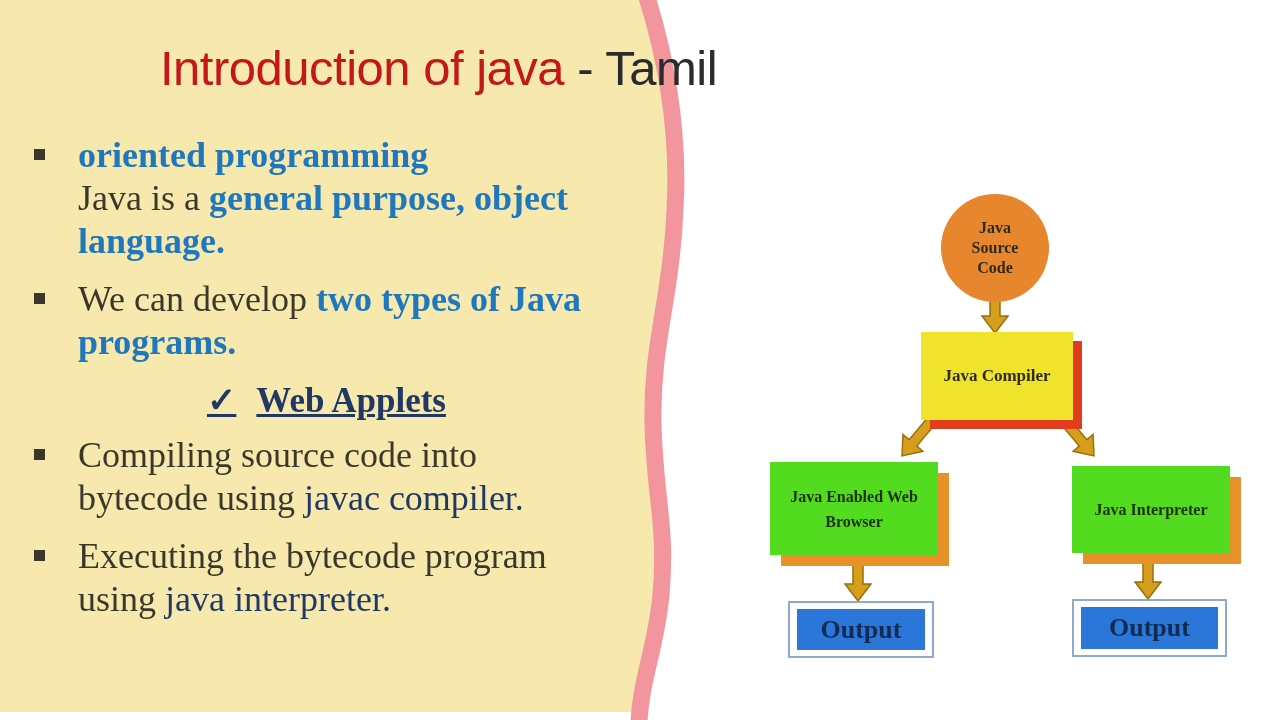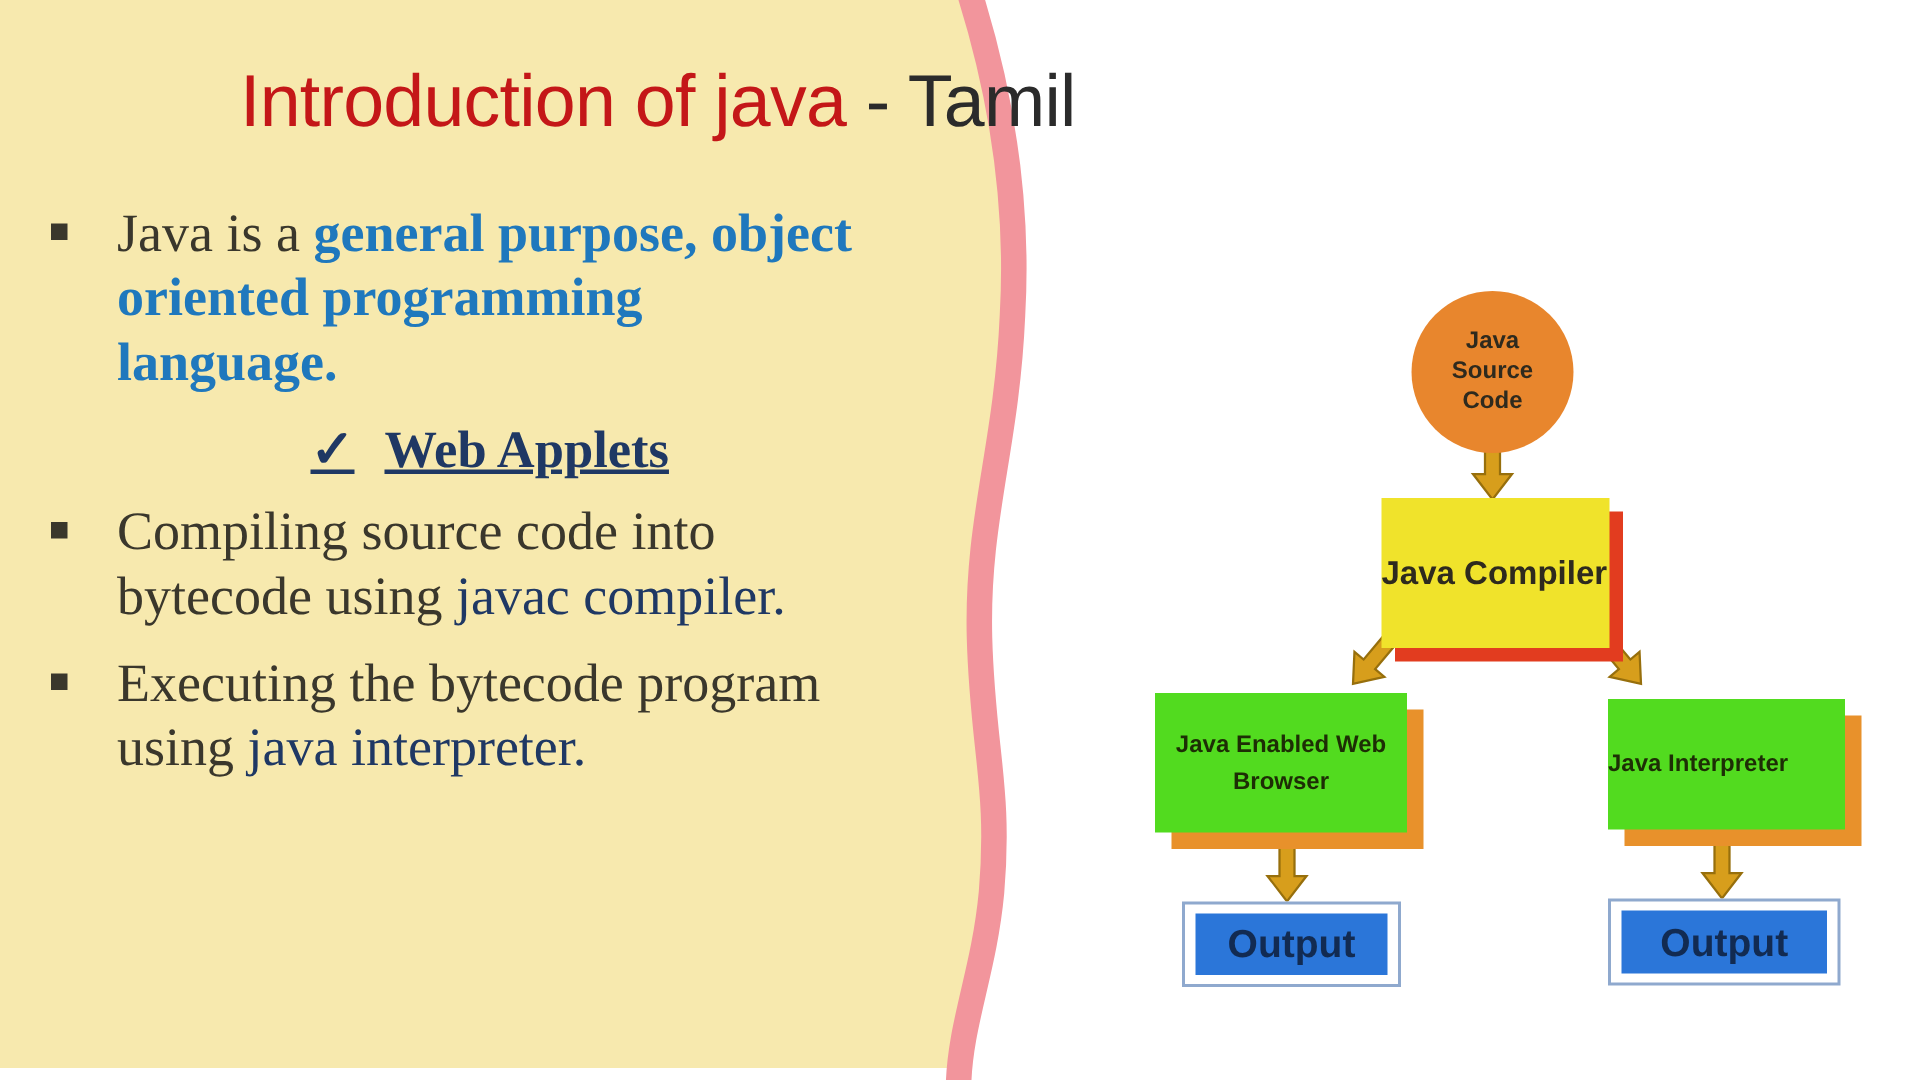--- a/index.html
+++ b/index.html
@@ -36,26 +36,26 @@
   .btext{margin-left:33px;}
   .plain{color:var(--dark);}
   .blue{color:var(--blue);font-weight:bold;}
   .navy{color:var(--navy);font-weight:normal;}
   .check{font-weight:bold;color:var(--navy);font-size:35px;margin:2px 0 12px 0;}
   .check .mark{margin-right:20px;}
   .check.indent1{margin-left:78px;}
   .check.indent2{margin-left:183px;text-decoration:underline;}
 
   
-  .node{position:absolute;z-index:2;display:flex;align-items:center;justify-content:flex-start;
-        text-align:center;font-weight:bold;color:var(--node_text);}
+  .node{position:absolute;z-index:2;display:flex;align-items:center;justify-content:center;
+        text-align:center;font-weight:bold;color:var(--node_text);font-family:Liberation Serif, serif;}
   .n-circle{left:941px;top:194px;width:108px;height:108px;border-radius:50%;
             background:var(--circle_orange);font-size:16px;line-height:20px;padding:0 14px;box-sizing:border-box;}
-  .n-compiler{left:921px;top:332px;width:152px;height:100px;background:var(--box_yellow);
-              box-shadow:9px 9px 0 0 var(--shadow_red);font-size:22px;}
+  .n-compiler{left:921px;top:332px;width:152px;height:88px;background:var(--box_yellow);
+              box-shadow:9px 9px 0 0 var(--shadow_red);font-size:17px;}
   .n-browser{left:770px;top:462px;width:168px;height:93px;background:var(--box_green);
              box-shadow:11px 11px 0 0 var(--shadow_orange);font-size:16px;line-height:25px;
              color:var(--green_text);padding:12px 6px;box-sizing:border-box;}
   .n-interp{left:1072px;top:466px;width:158px;height:87px;background:var(--box_green);
             box-shadow:11px 11px 0 0 var(--shadow_orange);font-size:16px;color:var(--green_text);}
   .n-output-outer{background:#ffffff;border:2px solid var(--output_border);box-sizing:border-box;}
   .o-left{left:788px;top:601px;width:146px;height:57px;}
   .o-right{left:1072px;top:599px;width:155px;height:58px;}
   .n-output-inner{position:absolute;left:7px;top:6px;right:7px;bottom:6px;
                   background:var(--output_blue);display:flex;align-items:center;justify-content:center;
@@ -80,23 +80,30 @@
 </svg>
 
 <div class="title">
   <span class="t-red">Introduction of java</span><span class="t-dark"> - Tamil</span>
 </div>
 
 <div class="content">
     <div class="bullet">
       <span class="square"></span>
       <div class="btext">
+        <div class="line"><span class="blue">oriented programming</span></div>
         <div class="line"><span class="plain">Java is a </span><span class="blue">general purpose, object</span></div>
-        <div class="line"><span class="blue">oriented programming</span></div>
         <div class="line"><span class="blue">language.</span></div>
+      </div>
+    </div>
+    <div class="bullet">
+      <span class="square"></span>
+      <div class="btext">
+        <div class="line"><span class="plain">We can develop </span><span class="blue">two types of Java</span></div>
+        <div class="line"><span class="blue">programs.</span></div>
       </div>
     </div>
     <div class="check indent2"><span class="mark">✓</span><span>Web Applets</span></div>
     <div class="bullet">
       <span class="square"></span>
       <div class="btext">
         <div class="line"><span class="plain">Compiling source code into</span></div>
         <div class="line"><span class="plain">bytecode using </span><span class="navy">javac compiler.</span></div>
       </div>
     </div>

